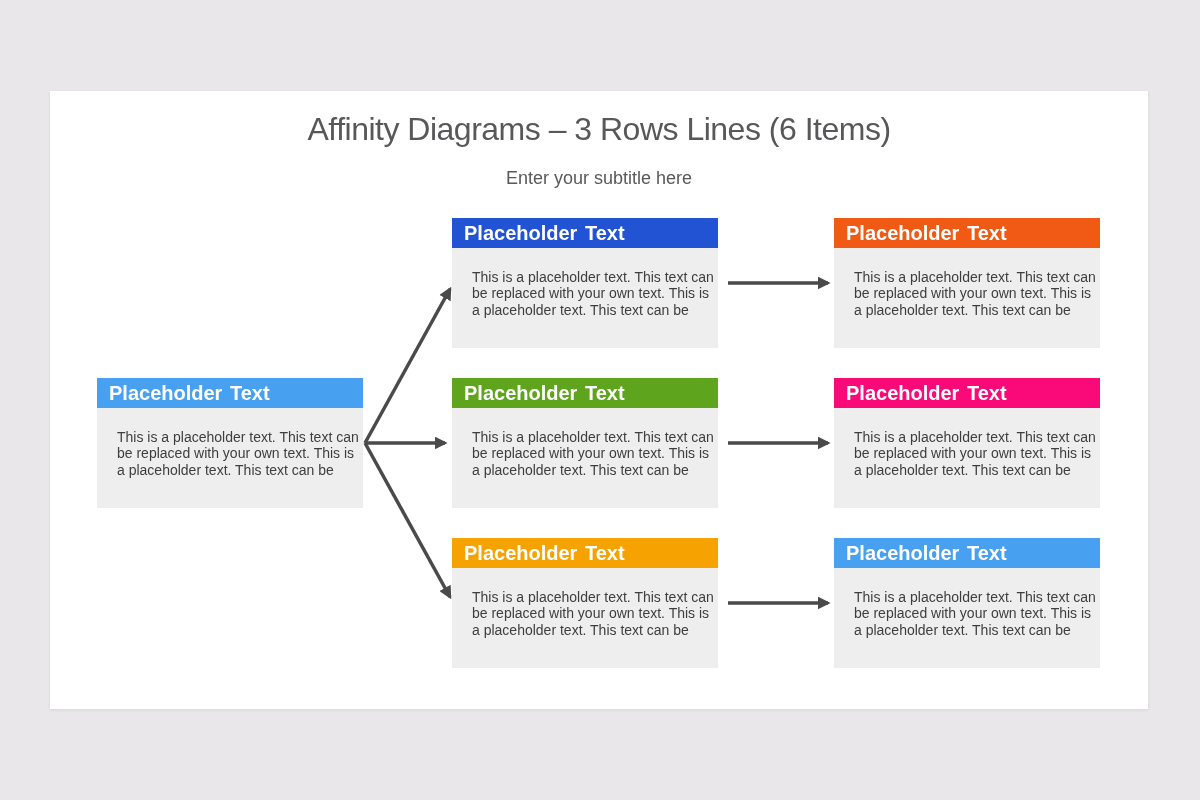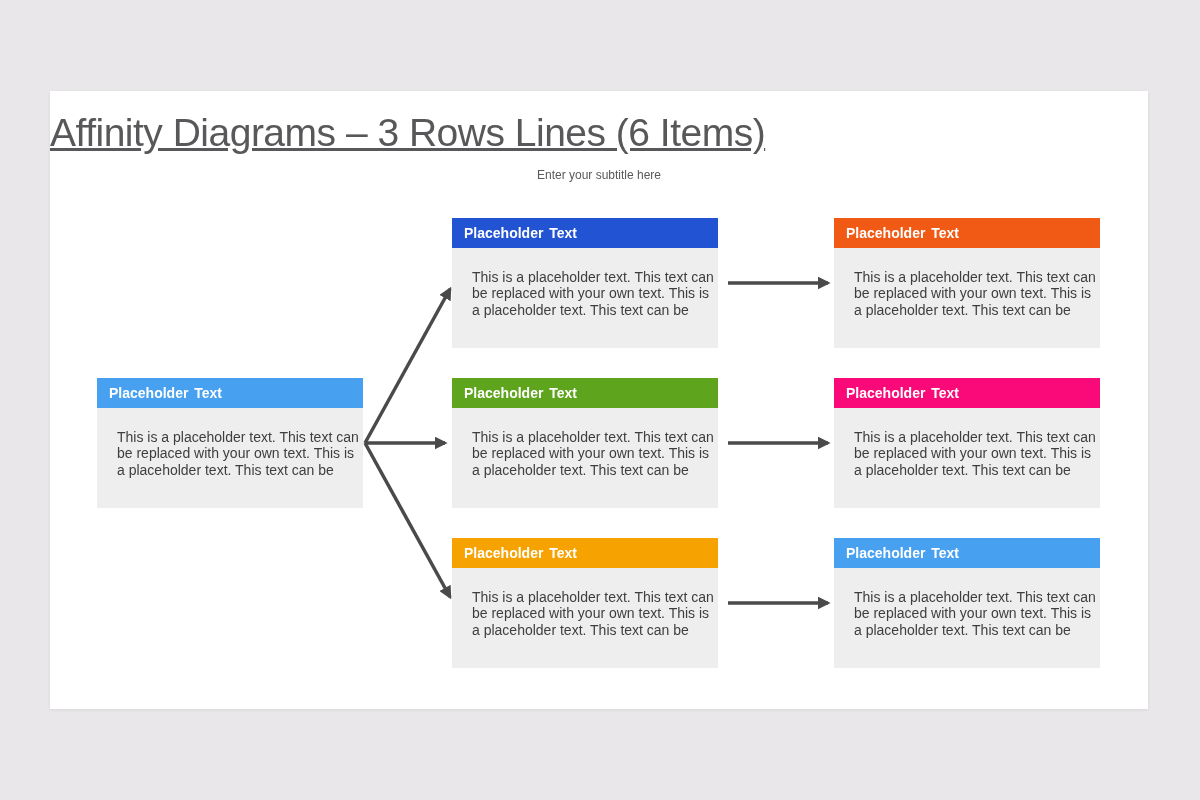--- a/index.html
+++ b/index.html
@@ -13,51 +13,51 @@
   .slide {
     position:absolute;
     left:50px; top:91px;
     width:1098px; height:618px;
     background:#ffffff;
     box-shadow:0 1px 3px rgba(0,0,0,0.08);
   }
   .title {
     position:absolute;
     top:20px; left:0; width:100%;
-    font-size:39px;
+    text-align:center;
+    font-size:32px;
     letter-spacing:-0.5px;
     color:#58585a;
     font-weight:400;
-    text-decoration:underline;
   }
   .subtitle {
     position:absolute;
     top:77px; left:0; width:100%;
     text-align:center;
-    font-size:12px;
+    font-size:18px;
     color:#595959;
     font-weight:400;
   }
   svg.arrows {
     position:absolute;
     left:0; top:0;
     width:1098px; height:618px;
     pointer-events:none;
   }
   .box {
     position:absolute;
     width:266px;
   }
   .box .hdr {
     height:30px;
     line-height:30px;
     padding:0 12px;
     color:#ffffff;
     font-weight:bold;
-    font-size:14px;
+    font-size:20px;
     word-spacing:2px;
   }
   .box .bod {
     height:100px;
     background:#efeeef;
     padding:21px 4px 0 20px;
     font-size:14px;
     line-height:16.4px;
     color:#3e3e3e;
     white-space:pre;

